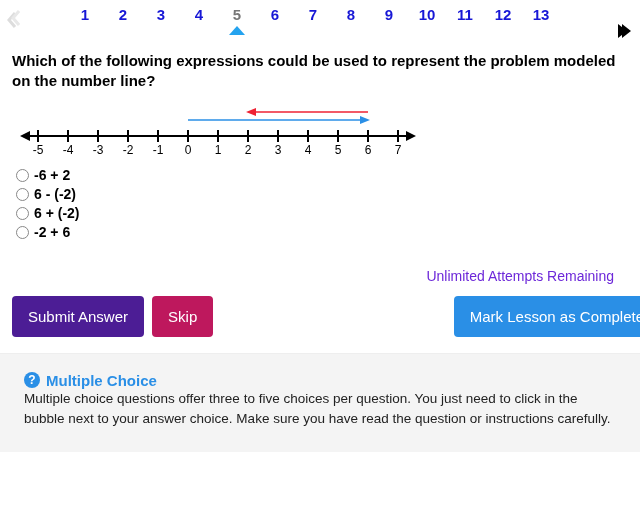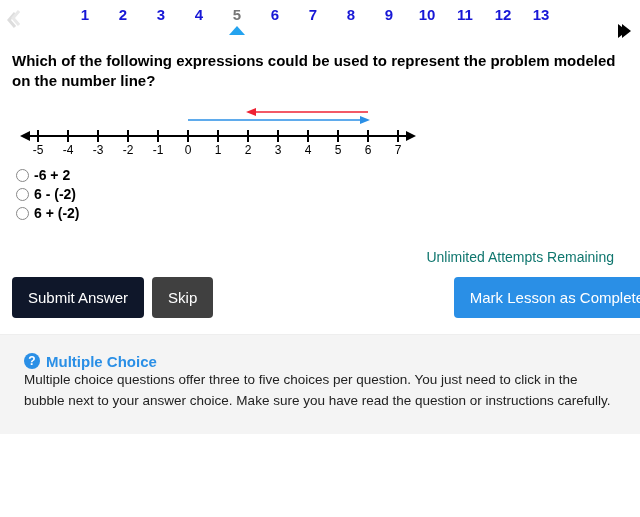--- a/index.html
+++ b/index.html
@@ -61,21 +61,21 @@
   }
   .radio {
     width: 13px; height: 13px;
     border: 1.5px solid #888; border-radius: 50%;
     margin-right: 5px; flex-shrink: 0;
   }
 
   .attempts {
     text-align: right;
     font-size: 14px;
-    color: #0f766e;
+    color: #6d28d9;
     margin-top: 26px;
     padding-right: 16px;
   }
 
   .button-row {
     display: flex;
     gap: 8px;
     padding: 12px 0 16px 12px;
     align-items: stretch;
     position: relative;
@@ -83,22 +83,22 @@
   .btn {
     border: none;
     border-radius: 4px;
     color: #fff;
     font-size: 15px;
     padding: 12px 16px;
     cursor: pointer;
     white-space: nowrap;
     display: inline-flex; align-items: center; gap: 6px;
   }
-  .btn-green { background: #0f172a; }
-  .btn-blue  { background: #404040; }
+  .btn-green { background: #4c1d95; }
+  .btn-blue  { background: #be185d; }
   .btn-mark  { background: #2a8fe6; position: absolute; right: -20px; }
 
   .info-panel {
     background: #f4f4f4;
     padding: 18px 24px 22px 24px;
     border-top: 1px solid #eee;
   }
   .info-title {
     color: #2a8fe6;
     font-weight: 700;
@@ -199,20 +199,24 @@
         <span>-6 + 2</span>
       </div>
       <div class="option">
         <span class="radio"></span>
         <span>6 - (-2)</span>
       </div>
       <div class="option">
         <span class="radio"></span>
         <span>6 + (-2)</span>
       </div>
+      <div class="option">
+        <span class="radio"></span>
+        <span>-2 + 6</span>
+      </div>
     </div>
 
   <div class="attempts">Unlimited Attempts Remaining</div>
 </div>
 
 <div class="button-row">
   <button class="btn btn-green">Submit Answer</button>
   <button class="btn btn-blue">Skip</button>
   <button class="btn btn-mark">Mark Lesson as Complete</button>
 </div>

